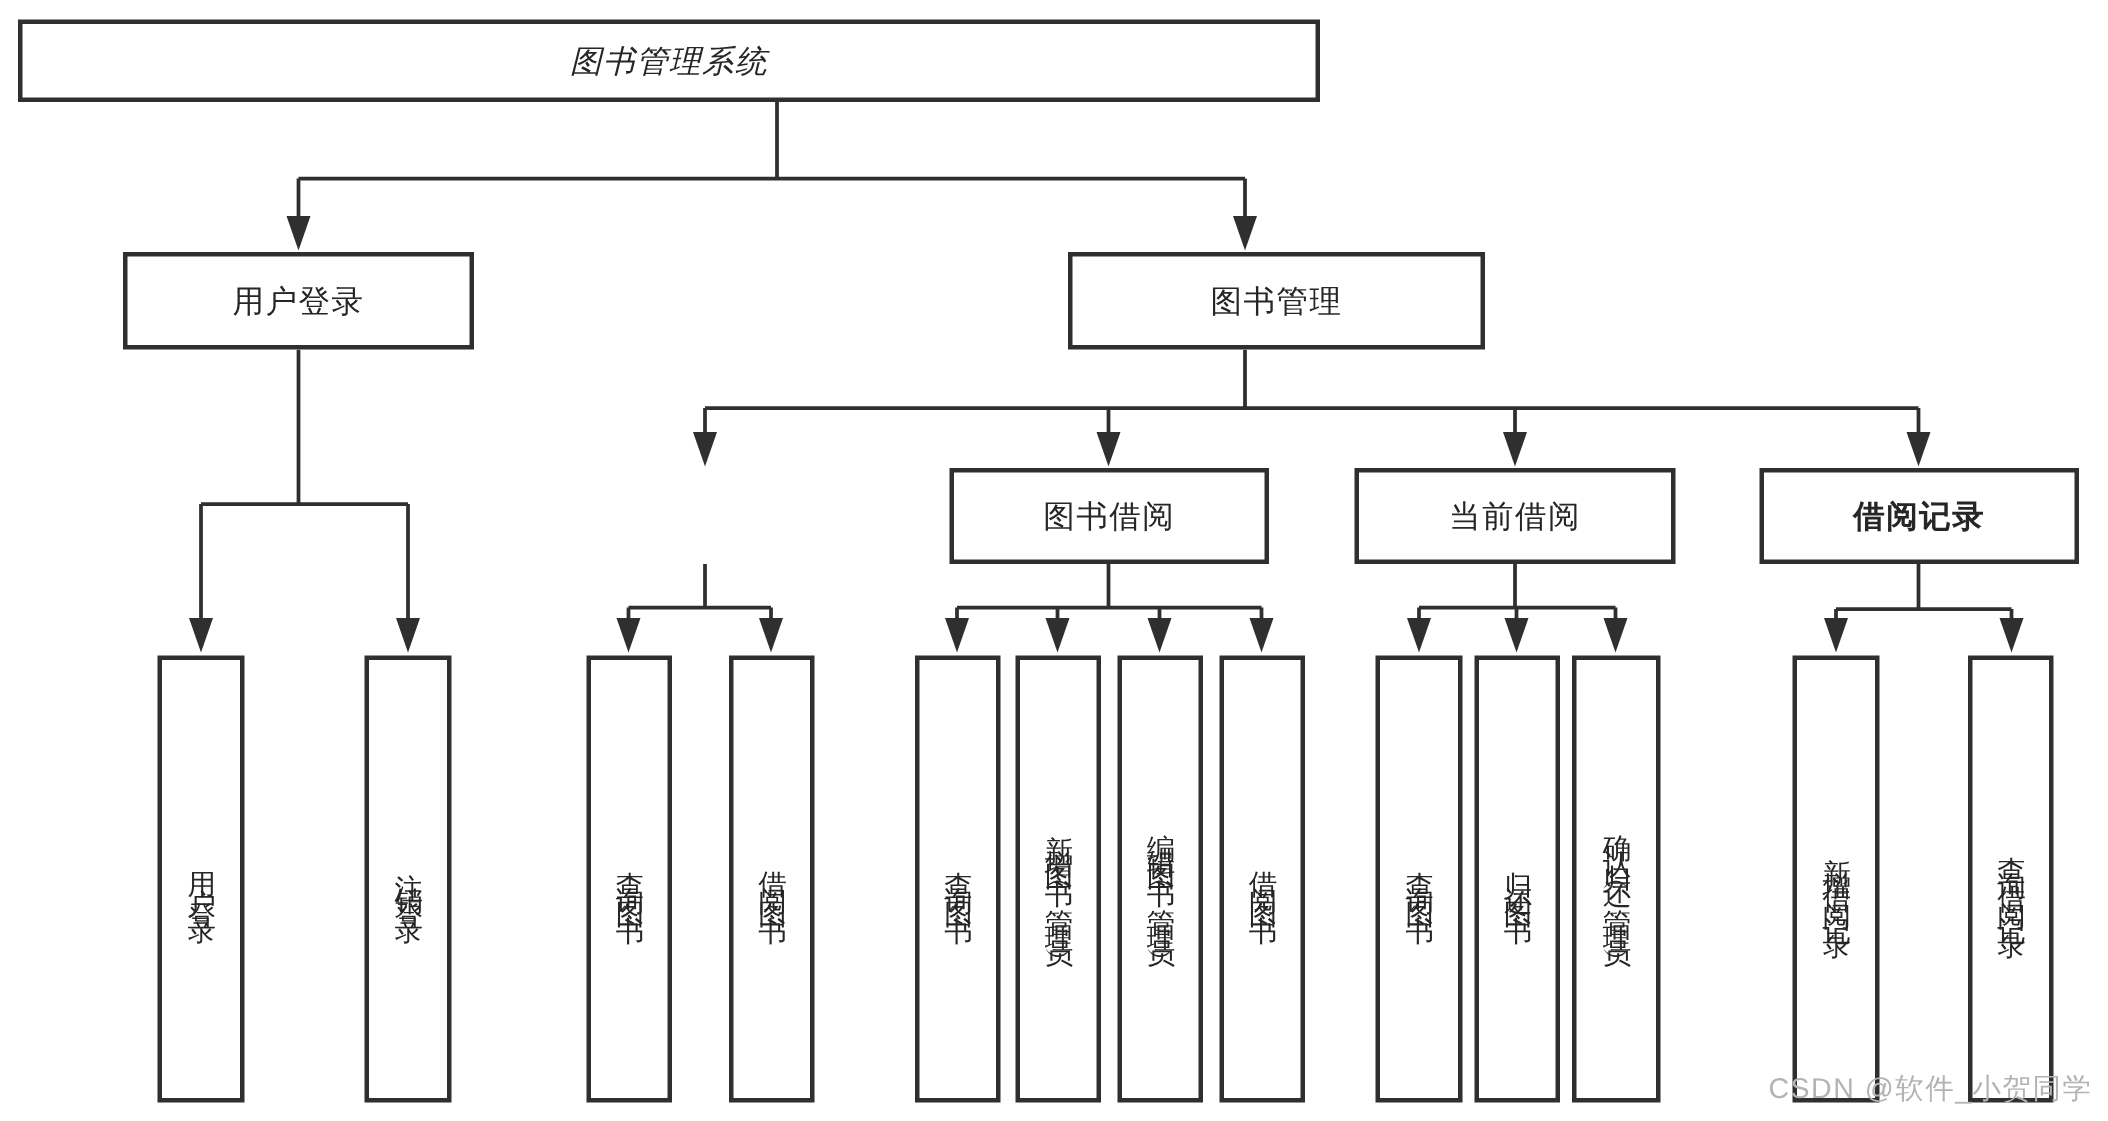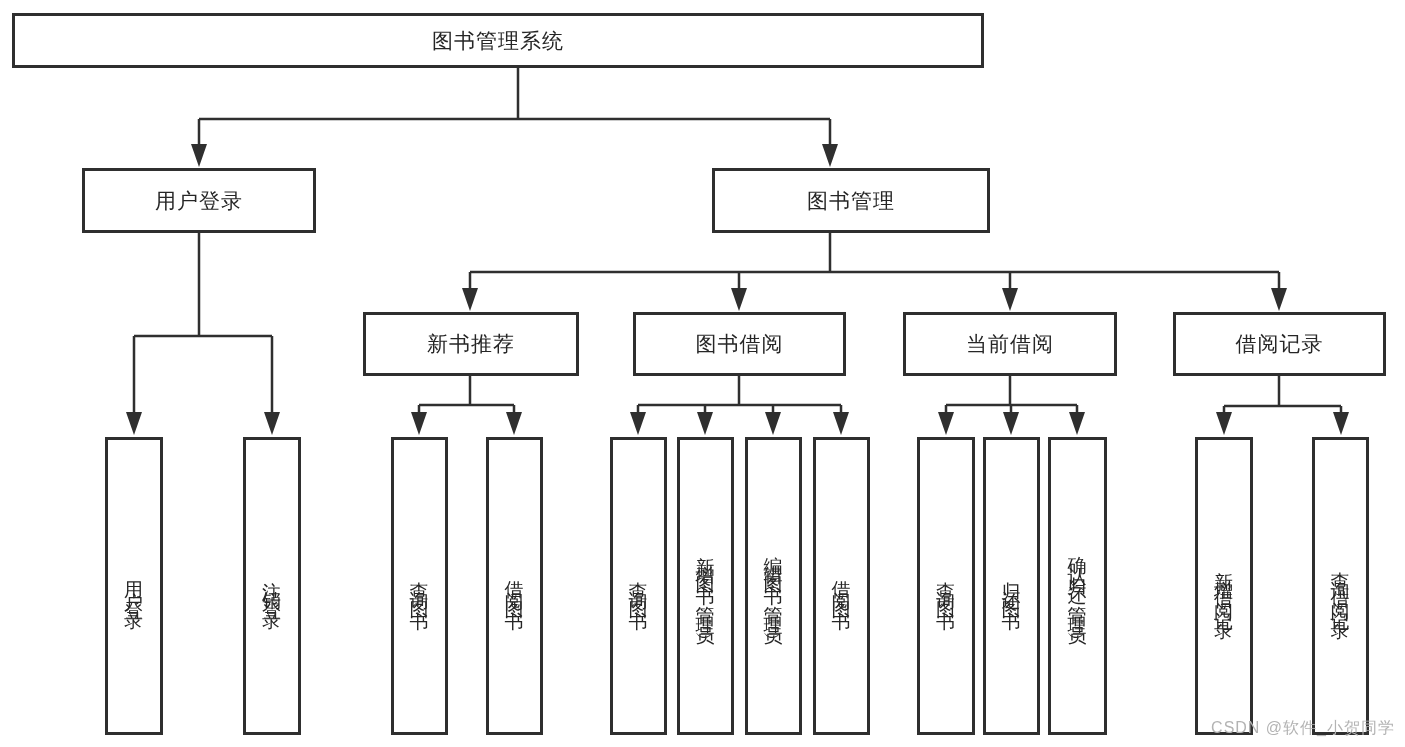--- a/index.html
+++ b/index.html
@@ -50,21 +50,21 @@
     text-orientation: mixed;
     font-size: 19px;
     letter-spacing: 10px;
     line-height: 1;
     white-space: nowrap;
   }
   .watermark {
     position: absolute;
     right: 10px;
     bottom: 8px;
-    font-size: 16px;
+    font-size: 19px;
     color: var(--watermark);
     letter-spacing: 1px;
     white-space: nowrap;
     z-index: 5;
   }
 </style>
 </head>
 <body>
 
 <div class="canvas">
@@ -112,41 +112,38 @@
       <polygon points="1069,412 1085,412 1077,435"></polygon>
     </g>
 
     <g>
       <path d="M1279,376 V406 M1224,406 H1341 M1224,406 V414 M1341,406 V414"></path>
       <polygon points="1216,412 1232,412 1224,435"></polygon>
       <polygon points="1333,412 1349,412 1341,435"></polygon>
     </g>
   </svg>
 
-  <div class="box" style="left:12px; top:13px; width:972px; height:55px;">
+  <div class="box" style="left:12px; top:13px; width:868px; height:55px;font-style:italic;">
     <span class="h-label">图书管理系统</span>
   </div>
 
   <div class="box" style="left:82px; top:168px; width:234px; height:65px;">
     <span class="h-label">用户登录</span>
   </div>
   <div class="box" style="left:712px; top:168px; width:278px; height:65px;">
     <span class="h-label">图书管理</span>
   </div>
 
-  <div class="box" style="left:363px; top:312px; width:216px; height:64px;">
-    <span class="h-label">新书推荐</span>
-  </div>
   <div class="box" style="left:903px; top:312px; width:214px; height:64px;">
     <span class="h-label">当前借阅</span>
   </div>
   <div class="box" style="left:633px; top:312px; width:213px; height:64px;">
     <span class="h-label">图书借阅</span>
   </div>
-  <div class="box" style="left:1173px; top:312px; width:213px; height:64px;">
+  <div class="box" style="left:1173px; top:312px; width:213px; height:64px;font-weight:bold;">
     <span class="h-label">借阅记录</span>
   </div>
 
   <div class="box leaf" style="left:105px; top:437px; width:58px; height:298px;">
     <span>用户登录</span>
   </div>
   <div class="box leaf" style="left:243px; top:437px; width:58px; height:298px;">
     <span>注销登录</span>
   </div>
   <div class="box leaf" style="left:391px; top:437px; width:57px; height:298px;">

